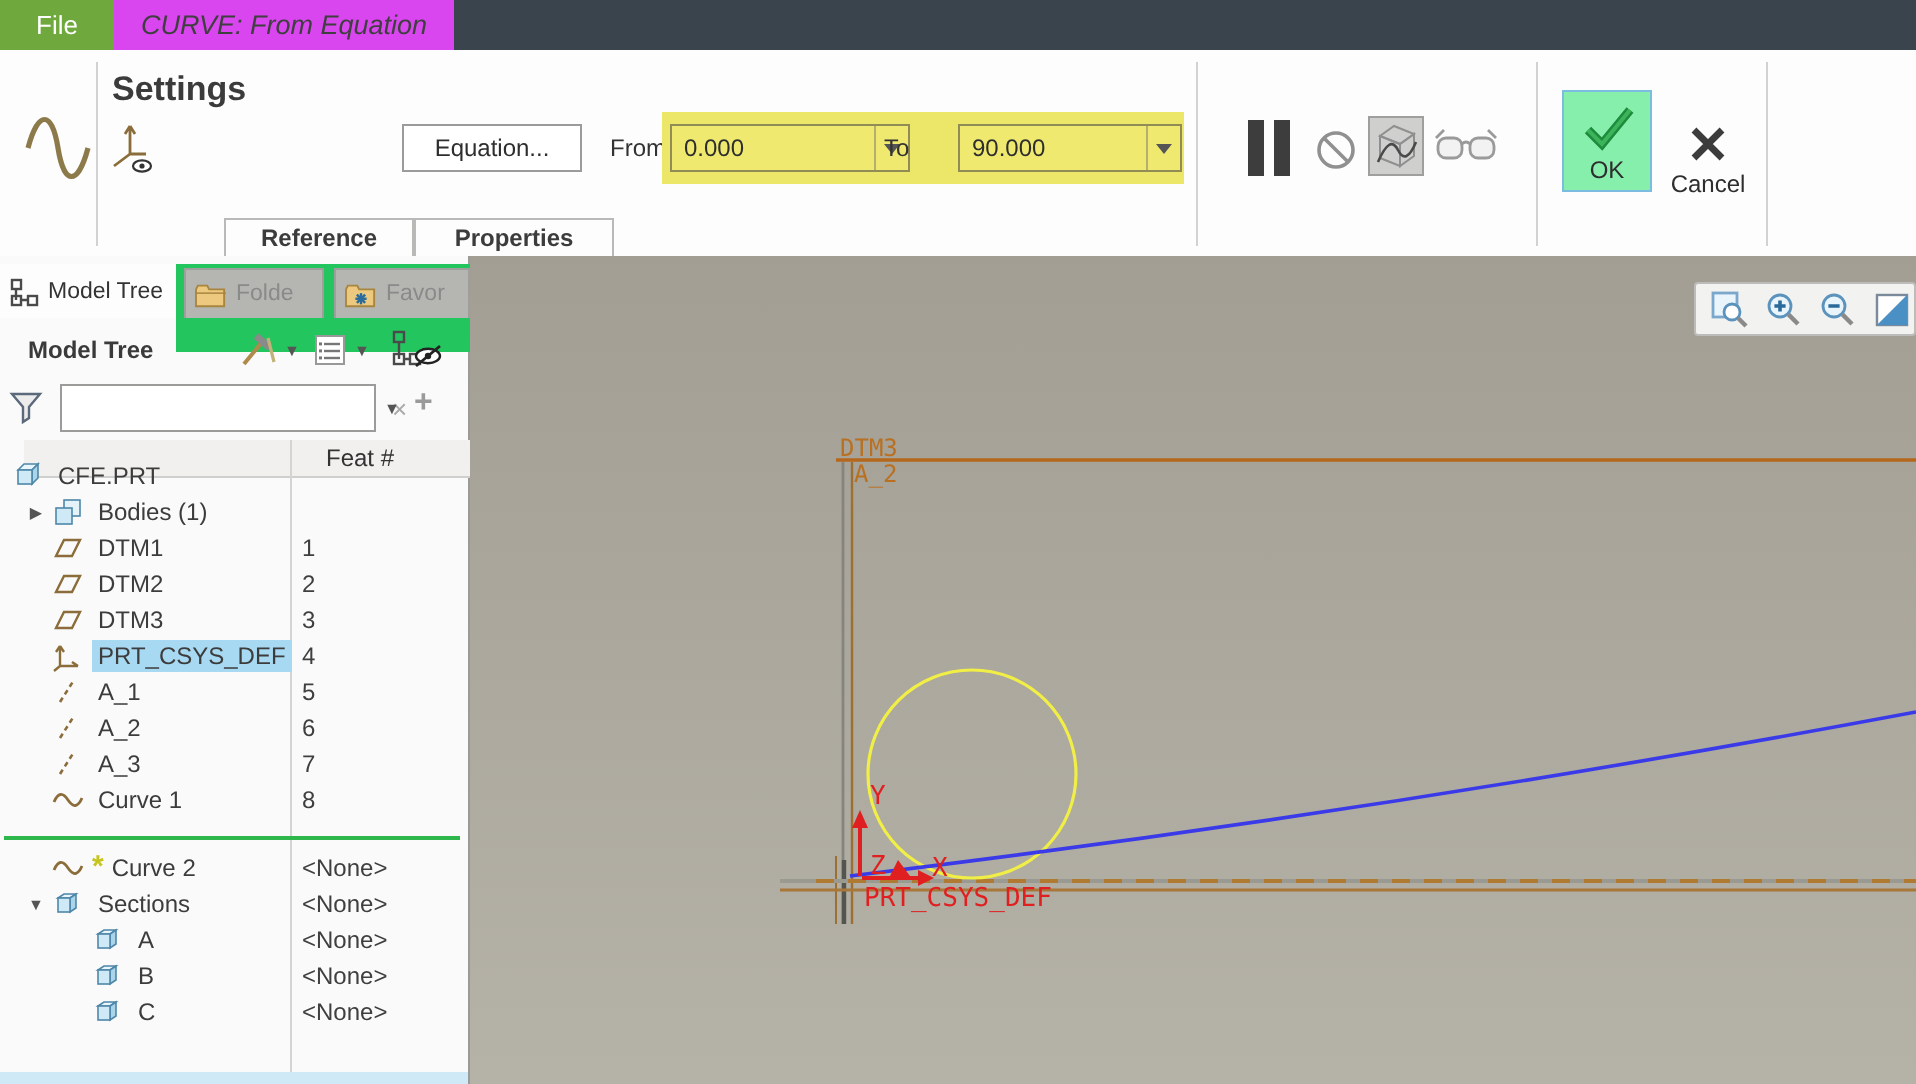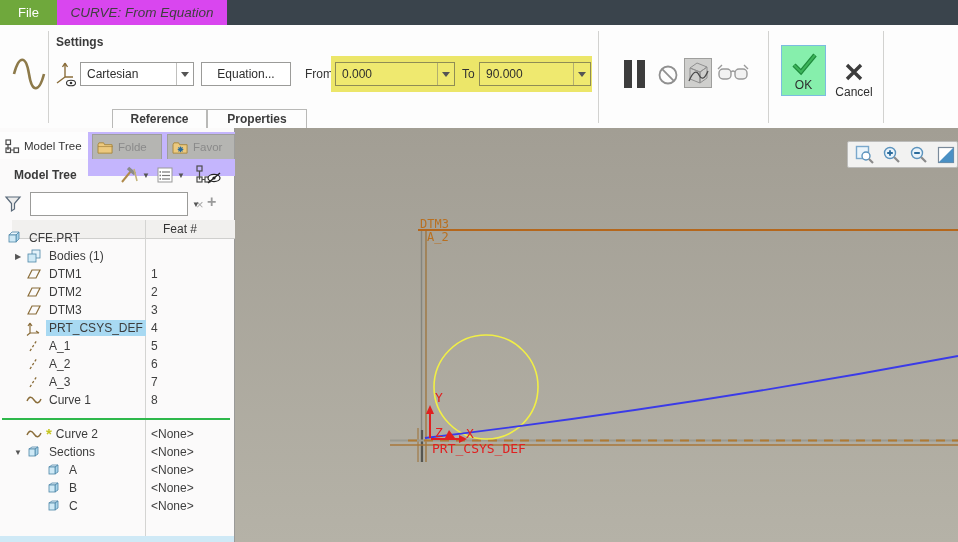--- a/index.html
+++ b/index.html
@@ -14,21 +14,21 @@
     display:flex; align-items:center; justify-content:center; }
   .menu-tab { color:#e8eaec; font-size:13px; padding:0 22px; display:flex;
     align-items:center; justify-content:center; white-space:nowrap; }
   #context-tab { width:170px; background:#d946ef; color:#3f3f3f; font-size:13.5px;
     font-style:italic; display:flex; align-items:center; justify-content:center; }
   #menubar-endcap { flex:1; background:#3a444c; }
 
   
   #ribbon { position:absolute; left:0; top:25px; width:958px; height:103px; background:#fdfdfd; }
   .rsep { position:absolute; top:6px; height:92px; width:1px; background:#d2d2d0; }
-  #settings-label { position:absolute; left:56px; top:10px; font-size:12px; font-weight:bold; color:#3b3b3b;text-align:center; }
+  #settings-label { position:absolute; left:56px; top:10px; font-size:17px; font-weight:bold; color:#3b3b3b;text-align:center; }
   .combo { position:absolute; height:24px; background:#fff; border:1px solid #9b9b99;
     font-size:12px; color:#2e2e2e; display:flex; align-items:center; }
   .combo .val { flex:1; padding-left:6px; }
   .combo .arrowbox { width:17px; height:100%; border-left:1px solid #c0c0be;
     display:flex; align-items:center; justify-content:center; }
   .tri-down { width:0; height:0; border-left:4px solid transparent;
     border-right:4px solid transparent; border-top:5px solid #555; }
   .btn { position:absolute; height:24px; background:#fff; border:1px solid #9b9b99;
     font-size:12px; color:#2e2e2e; display:flex; align-items:center; justify-content:center; }
   .rlabel { position:absolute; font-size:12px; color:#333; }
@@ -44,21 +44,21 @@
   .lower-tab { position:absolute; top:84px; height:19px; background:#fdfdfd;
     border:1px solid #b9b9b7; border-bottom:none; font-size:12px; color:#3c3c3c;
     display:flex; align-items:center; justify-content:center;font-weight:bold; }
 
   
   #panel { position:absolute; left:0; top:128px; width:235px; height:414px;
     background:#fbfafa; border-right:1px solid #9a9a98; }
   #panel-tabs { position:absolute; left:0; top:4px; width:235px; height:27px; }
   #tab-model-tree { position:absolute; left:0; top:0; width:88px; height:27px; background:#fdfdfd;
     display:flex; align-items:center; font-size:11.5px; color:#333; }
-  #panel-tab-strip { position:absolute; left:88px; top:0; width:147px; height:44px; background:#c4b5fd; }
+  #panel-tab-strip { position:absolute; left:88px; top:0; width:147px; height:44px; background:#22c55e; }
   .gray-tab { position:absolute; top:2px; height:25px; background:#b5b5b2; border:1px solid #9e9e9c;
     border-bottom:none; display:flex; align-items:center; font-size:11.5px; color:#8a8a8a; overflow:hidden; }
   #panel-header { position:absolute; left:0; top:33px; width:235px; height:27px; }
   #panel-title { position:absolute; left:14px; top:7px; font-size:12px; font-weight:bold; color:#3a3a3a; }
   .hdr-arrow { font-size:8px; color:#555; }
   #filter-row { position:absolute; left:0; top:62px; width:235px; height:28px; }
   #filter-input-wrap { position:absolute; left:30px; top:2px; width:158px; height:24px;
     border:1px solid #9b9b99; background:#fff; display:flex; align-items:center; }
   #filter-input { flex:1; border:none; outline:none; font-size:12px; padding-left:5px; background:transparent; }
   #filter-clear { color:#aaa; font-size:13px; padding:0 5px; }
@@ -211,37 +211,31 @@
   </svg>
   <div class="rsep" style="left:48px"></div>
   <div id="settings-label">Settings</div>
 
   <svg class="abs" style="left:55px;top:36px" width="24" height="28" viewBox="0 0 24 28">
     <path d="M10,2 L10,16 M10,2 l-2.5,4 M10,2 l2.5,4 M10,16 L2,22 M10,16 L18,16" fill="none" stroke="#8a6d3a" stroke-width="1.4"></path>
     <ellipse cx="16" cy="22" rx="4.5" ry="2.8" fill="#fff" stroke="#333" stroke-width="1.1"></ellipse>
     <circle cx="16" cy="22" r="1.3" fill="#333"></circle>
   </svg>
 
-  <div class="combo" style="left:80px;top:37px;width:114px">
-    <span class="val">Cartesian</span>
-    <span class="arrowbox">
-        <span class="tri-down"></span>
-      </span>
-  </div>
   <div class="btn" style="left:201px;top:37px;width:90px">Equation...</div>
 
   <span class="rlabel" style="left:305px;top:42px">From</span>
   <div id="hl-fromto"></div>
   <div class="combo yellow" style="left:335px;top:37px;width:120px">
     <span class="val">0.000</span>
     <span class="arrowbox">
         <span class="tri-down"></span>
       </span>
   </div>
-  <span class="rlabel" style="left:462px;top:42px">To</span>
+  <span class="rlabel" style="left:442px;top:42px">To</span>
   <div class="combo yellow" style="left:479px;top:37px;width:112px">
     <span class="val">90.000</span>
     <span class="arrowbox">
         <span class="tri-down"></span>
       </span>
   </div>
 
   <div class="rsep" style="left:598px"></div>
 
   <svg class="abs" style="left:621px;top:34px" width="28" height="30" viewBox="0 0 28 30">

